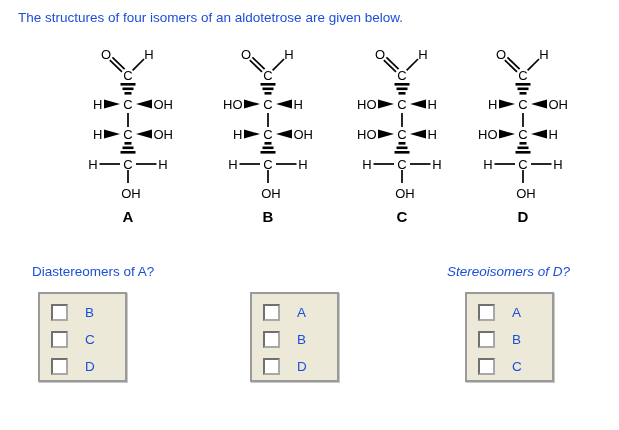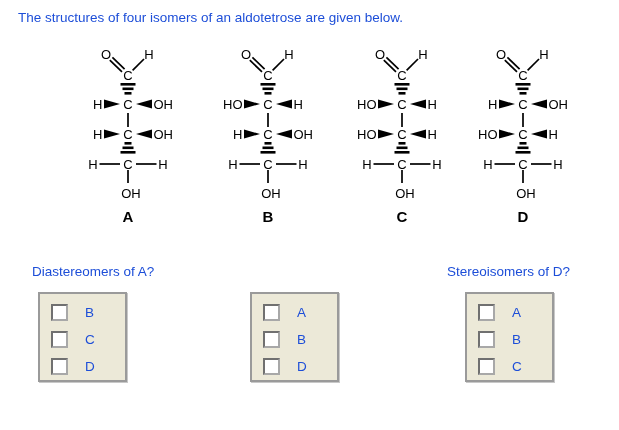--- a/index.html
+++ b/index.html
@@ -6,21 +6,21 @@
   .page{
     position:relative;width:619px;height:430px;background:#ffffff;
     font-family:"Liberation Sans","DejaVu Sans",sans-serif;color:#1d4ed8;
     overflow:hidden;
   }
   .title{position:absolute;left:18px;top:10px;font-size:13.5px;}
   .intro{position:absolute;left:20px;top:237px;font-size:13.5px;}
   .prompt{position:absolute;top:264px;font-size:13.5px;}
   .prompt.q1{left:32px;}
   .prompt.q2{left:233px;}
-  .prompt.q3{left:447px;}
+  .prompt.q3{left:447px;font-style:italic;}
   .structure{position:absolute;top:42px;width:110px;height:185px;}
   .structure.sA{left:73px;}
   .structure.sB{left:213px;}
   .structure.sC{left:347px;}
   .structure.sD{left:468px;}
   svg text{font-family:"Liberation Sans","DejaVu Sans",sans-serif;font-size:13px;fill:#000;}
   svg text.lbl{font-size:15px;font-weight:bold;}
   svg line{stroke:#000;stroke-width:1.7;}
   svg rect.hash{fill:#000;}
   svg polygon{fill:#000;}

